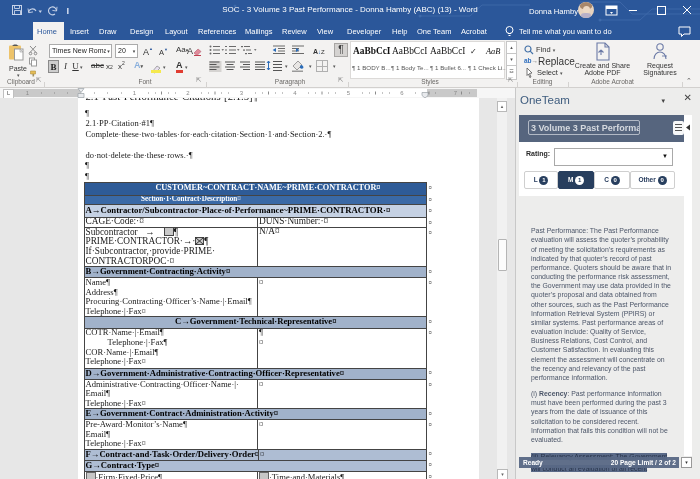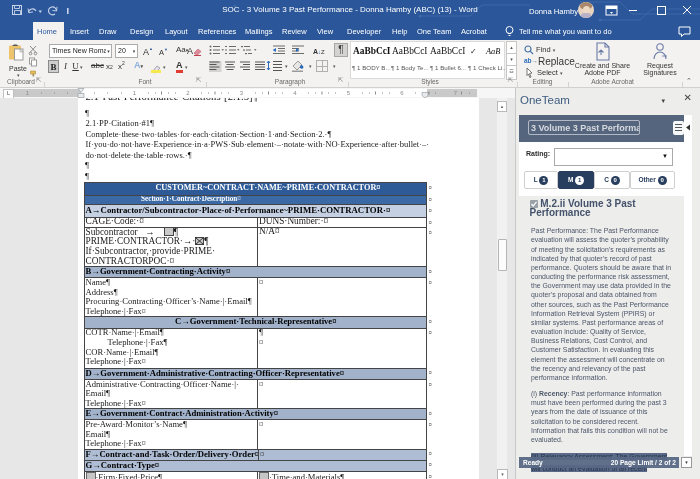--- a/index.html
+++ b/index.html
@@ -355,22 +355,21 @@
   </svg>
 </div>
 
 <div class="ab" id="doc" style="left:0;top:98px;width:515px;height:381px;background:#e7e7e7;overflow:hidden;">
   <div class="ab" id="page" style="left:78px;top:-98px;width:400.5px;height:577px;background:#fff;overflow:hidden;">
 
     <div class="ti" style="left:7.5px;top:90.8px;font-size:10.7px;">2.1·Past·Performance·Citations·[2.1.5]¶</div>
     <div class="ti" style="left:7px;top:107.6px;">¶</div>
     <div class="ti" style="left:7.5px;top:117.8px;">2.1·PP·Citation·#1¶</div>
     <div class="ti" style="left:7.5px;top:128.6px;">Complete·these·two·tables·for·each·citation·Section·1·and·Section·2.·¶</div>
-    <div class="ti" style="left:7.5px;top:139.2px;">If·you·do·not·have·Experience·in·a·PWS·Sub·element·–·notate·with·NO·Experience·after·bullet·–·</div>
-    <div class="ti" style="left:7.5px;top:149.8px;">do·not·delete·the·table·rows.·¶</div>
+    <div class="ti" style="left:7.5px;top:149.8px;">do·not·delete·the·these·rows.·¶</div>
     <div class="ti" style="left:7px;top:160.4px;">¶</div>
     <div class="ti" style="left:7px;top:170.5px;">¶</div>
 
     <div class="ab" style="left:6px;top:182px;width:342px;height:12.5px;background:#2e5b97;color:#fff;font-family:'Liberation Serif',serif;font-weight:bold;font-size:8.25px;line-height:12.5px;padding-left:71.4px;box-sizing:border-box;white-space:nowrap;">CUSTOMER~CONTRACT·NAME~PRIME·CONTRACTOR¤</div>
     <div class="ab" style="left:6px;top:194.5px;width:342px;height:9.5px;background:#3a69a6;color:#fff;font-family:'Liberation Serif',serif;font-weight:bold;font-size:7.2px;line-height:9.5px;padding-left:57px;box-sizing:border-box;white-space:nowrap;">Section·1·Contract·Description<span style="color:#b9c6da;">¤</span></div>
     <div class="ab" style="left:6px;top:204px;width:342px;height:13px;background:#c5d1e3;color:#000;font-family:'Liberation Serif',serif;font-weight:bold;font-size:8.75px;line-height:13px;white-space:nowrap;"><span style="padding-left:1.5px;">A→Contractor/Subcontractor·Place·of·Performance~PRIME·CONTRACTOR·¤</span></div>
     <div class="band" style="top:266px;">B→Government·Contracting·Activity¤</div>
     <div class="band" style="top:316.3px;text-align:center;">C→Government·Technical·Representative¤</div>
     <div class="band" style="top:367.7px;">D→Government·Administrative·Contracting·Officer·Representative¤</div>
     <div class="band" style="top:408.3px;height:10.9px;line-height:10.9px;">E→Government·Contract·Administration·Activity¤</div>
@@ -486,23 +485,20 @@
   <div class="ab" style="left:3px;top:54px;width:165px;height:54px;background:#fff;"></div>
   <div class="ab nw" style="left:10px;top:62px;font-size:7px;font-weight:bold;color:#2b2b2b;">Rating:</div>
   <div class="ab" style="left:38px;top:59.5px;width:119px;height:18px;background:#fff;border:1px solid #a9a9a9;box-sizing:border-box;"></div>
   <div class="ab" style="left:146px;top:65px;font-size:6px;color:#111;">▼</div>
 
   <div class="ab" style="left:8px;top:83px;width:34px;height:17.5px;background:#fff;border:1px solid #cfcfcf;border-radius:2px;box-sizing:border-box;text-align:center;font-size:6.5px;font-weight:bold;color:#24395b;line-height:15.5px;">L <span class="bdg">1</span></div>
   <div class="ab" style="left:42px;top:83px;width:36px;height:17.5px;background:#273e5e;border:1px solid #273e5e;border-radius:2px;box-sizing:border-box;text-align:center;font-size:6.5px;font-weight:bold;color:#fff;line-height:15.5px;">M <span class="bdg" style="background:#fff;color:#273e5e;">1</span></div>
   <div class="ab" style="left:78px;top:83px;width:36px;height:17.5px;background:#fff;border:1px solid #cfcfcf;border-radius:2px;box-sizing:border-box;text-align:center;font-size:6.5px;font-weight:bold;color:#24395b;line-height:15.5px;">C <span class="bdg">0</span></div>
   <div class="ab" style="left:114px;top:83px;width:45px;height:17.5px;background:#fff;border:1px solid #cfcfcf;border-radius:2px;box-sizing:border-box;text-align:center;font-size:6.5px;font-weight:bold;color:#24395b;line-height:15.5px;">Other <span class="bdg">0</span></div>
 
-  <div class="ab nw" style="left:13.5px;top:110.5px;font-size:10px;font-weight:bold;color:#44536b;line-height:9.6px;"><span style="display:inline-block;width:8px;height:8px;background:#9aa0a8;vertical-align:-1px;border-radius:1px;position:relative;"><svg width="8" height="8" style="position:absolute;left:0;top:0;">
-          <path d="M1.5 4 L3.2 6 L6.5 1.8" stroke="#fff" stroke-width="1.2" fill="none"></path>
-        </svg></span> M.2.ii Volume 3 Past<br>Performance</div>
 
   <div class="pl" style="top:138.2px;">Past Performance: The Past Performance<br>
 evaluation will assess the quoter’s probability<br>
 of meeting the solicitation’s requirements as<br>
 indicated by that quoter’s record of past<br>
 performance. Quoters should be aware that in<br>
 conducting the performance risk assessment,<br>
 the Government may use data provided in the<br>
 quoter’s proposal and data obtained from<br>
 other sources, such as the Past Performance<br>

